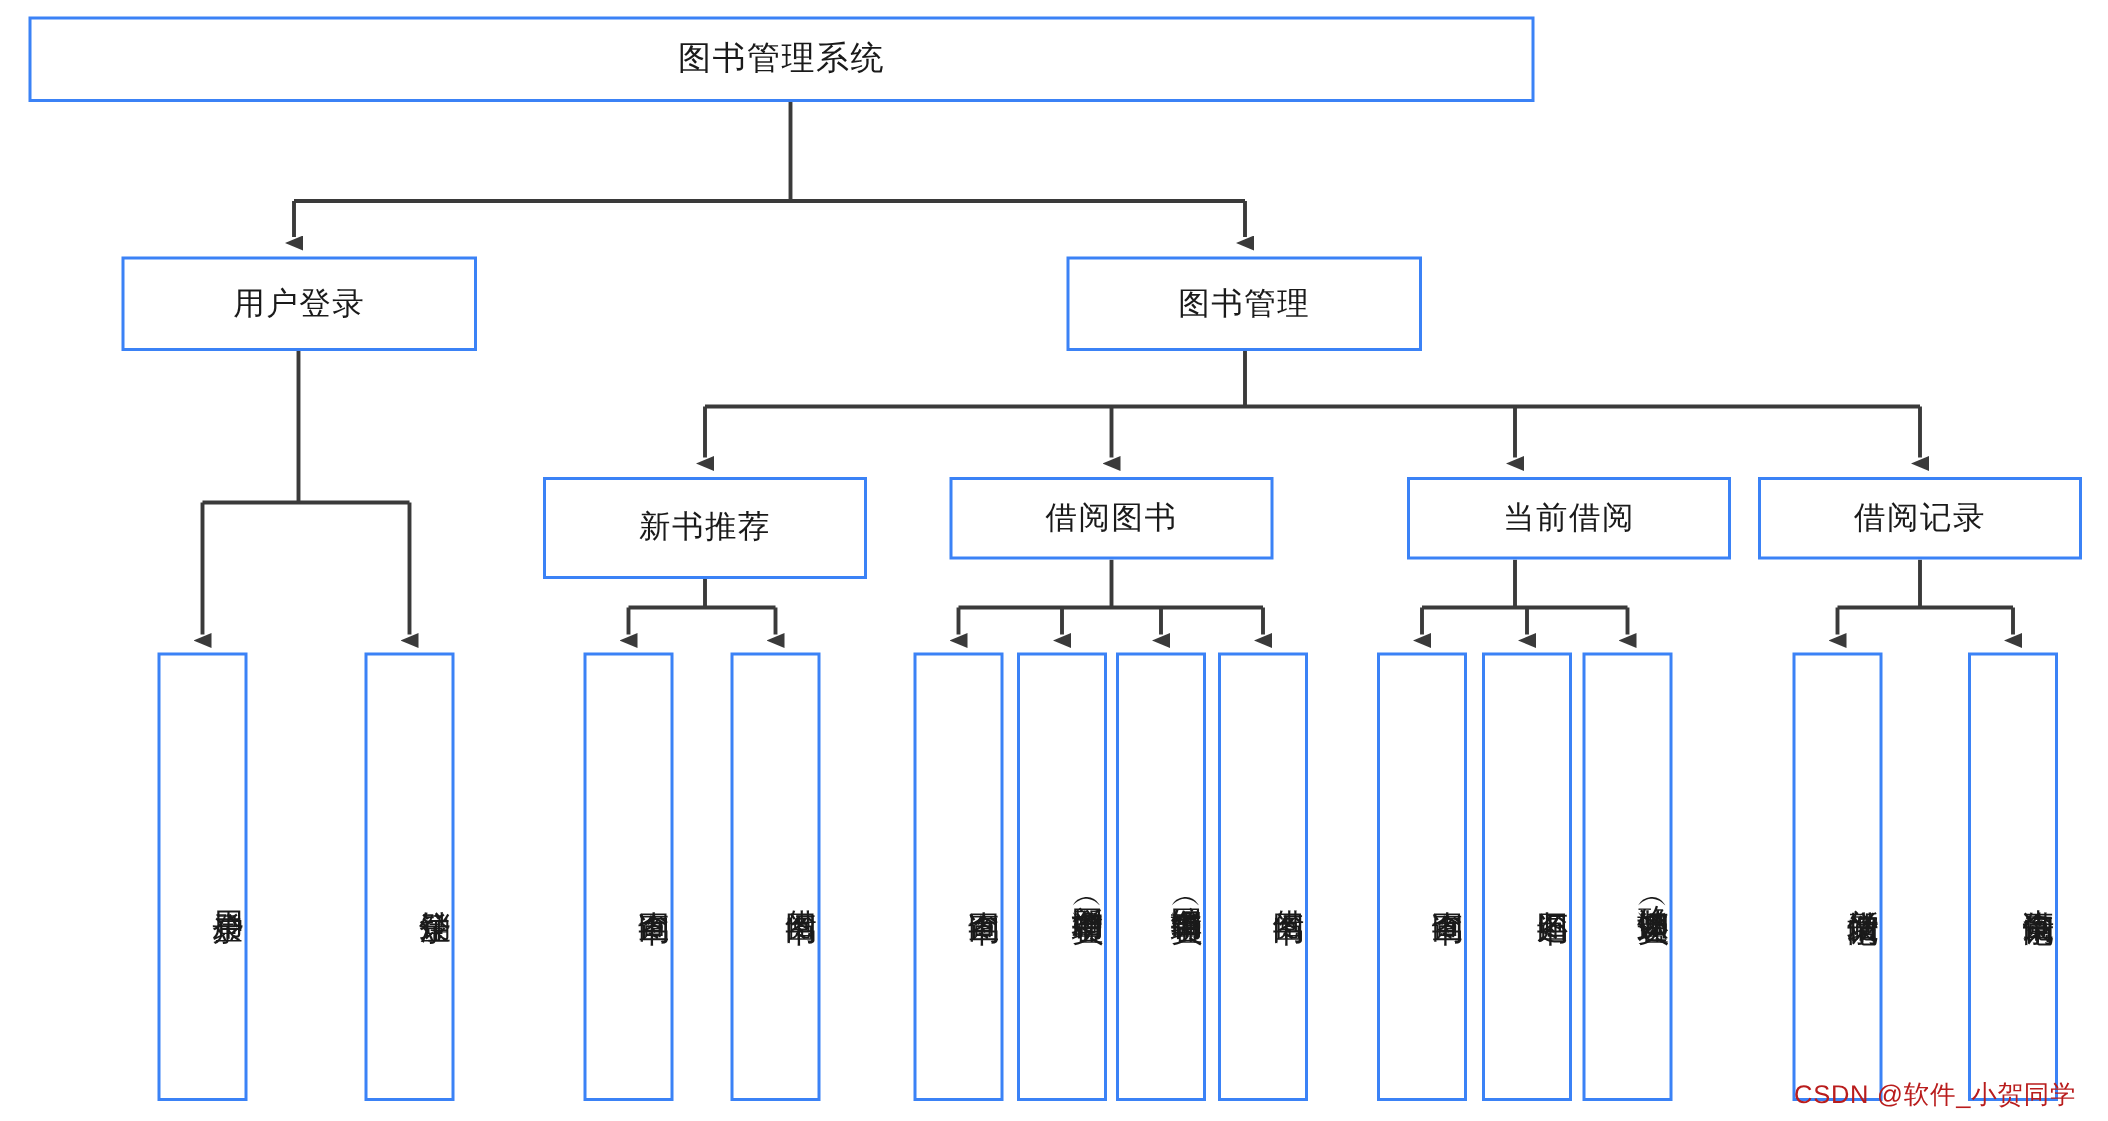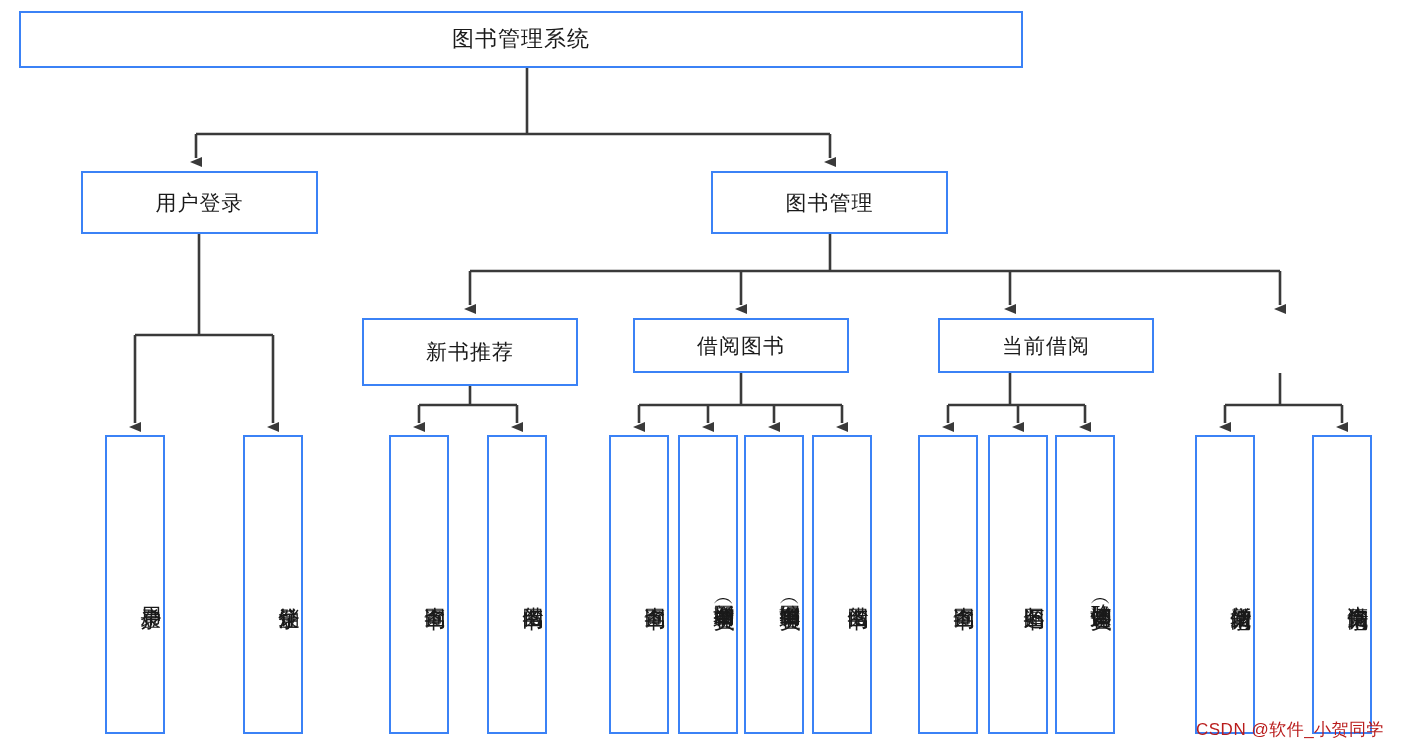--- a/index.html
+++ b/index.html
@@ -117,20 +117,21 @@
   </svg>
 
   <div class="node node-h node-root" style="left:19px;top:11px;width:1004px;height:57px;">图书管理系统</div>
 
   <div class="node node-h" style="left:81px;top:171px;width:237px;height:63px;">用户登录</div>
   <div class="node node-h" style="left:711px;top:171px;width:237px;height:63px;">图书管理</div>
 
   <div class="node node-h" style="left:362px;top:318px;width:216px;height:68px;">新书推荐</div>
   <div class="node node-h" style="left:633px;top:318px;width:216px;height:55px;">借阅图书</div>
   <div class="node node-h" style="left:902px;top:318px;width:216px;height:55px;margin-left:36px;">当前借阅</div>
+  <div class="node node-h" style="left:1172px;top:318px;width:216px;height:55px;">借阅记录</div>
 
   <div class="node node-v" style="left:105px;top:435px;width:60px;height:299px;">用户登录</div>
   <div class="node node-v" style="left:243px;top:435px;width:60px;height:299px;">注销登录</div>
   <div class="node node-v" style="left:389px;top:435px;width:60px;height:299px;">查询图书</div>
   <div class="node node-v" style="left:487px;top:435px;width:60px;height:299px;">借阅图书</div>
   <div class="node node-v" style="left:609px;top:435px;width:60px;height:299px;">查询图书</div>
   <div class="node node-v" style="left:678px;top:435px;width:60px;height:299px;">新增图书（管理员）</div>
   <div class="node node-v" style="left:744px;top:435px;width:60px;height:299px;">编辑图书（管理员）</div>
   <div class="node node-v" style="left:812px;top:435px;width:60px;height:299px;">借阅图书</div>
   <div class="node node-v" style="left:918px;top:435px;width:60px;height:299px;">查询图书</div>

